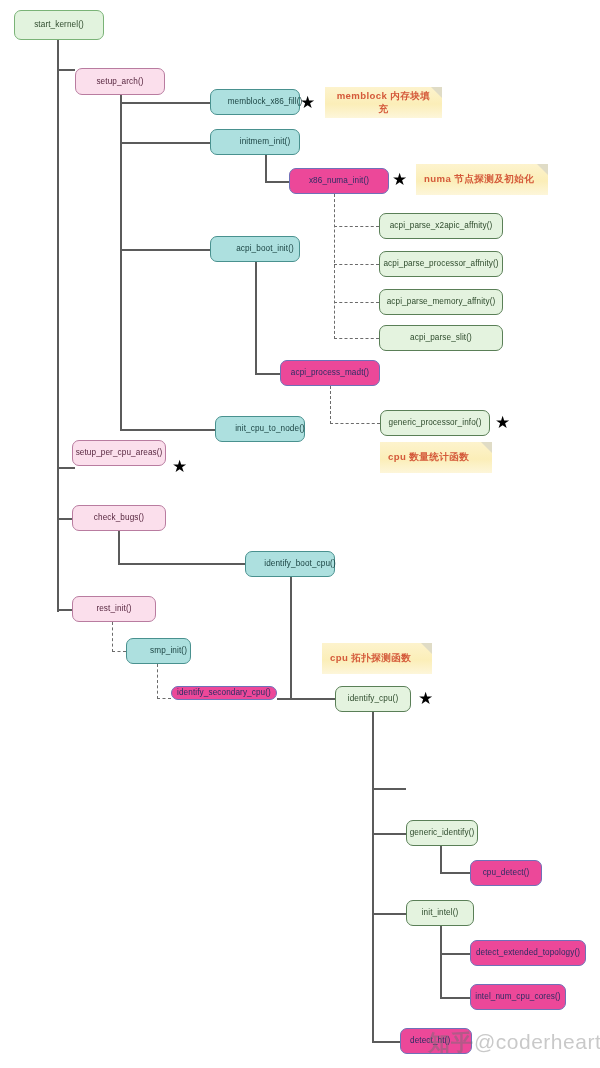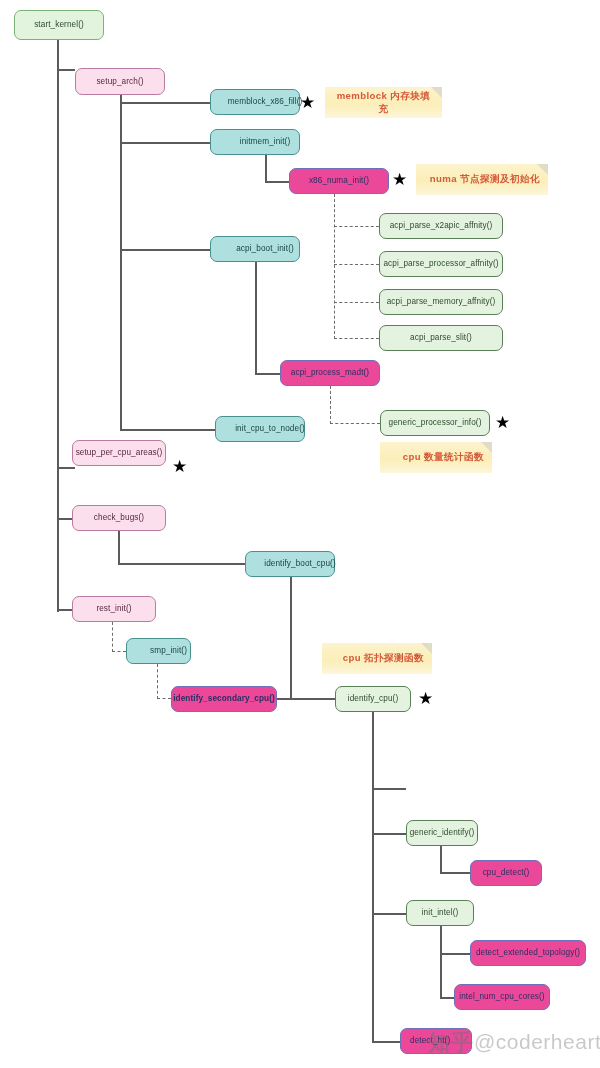--- a/index.html
+++ b/index.html
@@ -59,21 +59,21 @@
   
   .note {
     position: absolute;
     box-sizing: border-box;
     background: linear-gradient(180deg, #fdf3cd 0%, #fbeeb8 55%, #fdf6da 100%);
     color: #d4593a;
     font-size: 9.6px;
     font-weight: bold;
     display: flex;
     align-items: center;
-    justify-content: flex-end;
+    justify-content: flex-start;
     letter-spacing: 0.4px;
     text-align: center;
     padding: 0 8px;
   }
   .note .fold {
     position: absolute;
     top: 0;
     right: 0;
     width: 0;
     height: 0;
@@ -226,21 +226,21 @@
   </div>
 
   <div class="node n-pink" style="left:72px; top:596px; width:84px; height:26px;">
     <span>rest_init()</span>
   </div>
 
   <div class="node n-teal" style="left:126px; top:638px; width:65px; height:26px;">
     <span>smp_init()</span>
   </div>
 
-  <div class="node n-purple" style="left:171px; top:686px; width:106px; height:26px;font-weight:bold;">
+  <div class="node n-purple" style="left:171px; top:686px; width:106px; height:14px;">
     <span>identify_secondary_cpu()</span>
   </div>
 
   <div class="node n-greenpale" style="left:335px; top:686px; width:76px; height:26px;">
     <span>identify_cpu()</span>
   </div>
 
 
   <div class="node n-greenpale" style="left:406px; top:820px; width:72px; height:26px;">
     <span>generic_identify()</span>
@@ -251,21 +251,21 @@
   </div>
 
   <div class="node n-greenpale" style="left:406px; top:900px; width:68px; height:26px;">
     <span>init_intel()</span>
   </div>
 
   <div class="node n-purple" style="left:470px; top:940px; width:116px; height:26px;">
     <span>detect_extended_topology()</span>
   </div>
 
-  <div class="node n-purple" style="left:454px; top:984px; width:96px; height:26px;">
+  <div class="node n-purple" style="left:470px; top:984px; width:96px; height:26px;">
     <span>intel_num_cpu_cores()</span>
   </div>
 
   <div class="node n-purple" style="left:400px; top:1028px; width:72px; height:26px; justify-content:flex-start; padding-left:9px;">
     <span>detect_ht()</span>
   </div>
 
   <div class="note" style="left:325px; top:87px; width:117px; height:31px;">
     <span class="fold"></span>
     <span>memblock 内存块填充</span>

